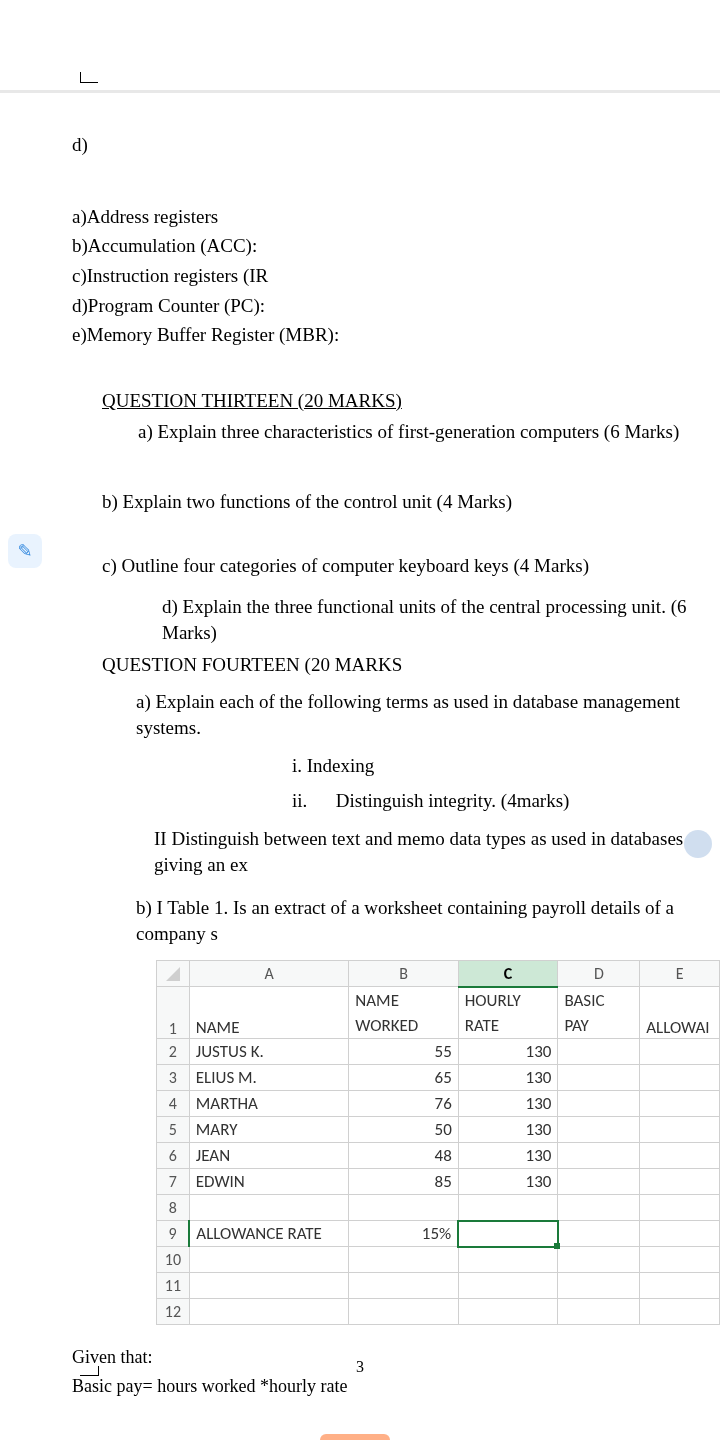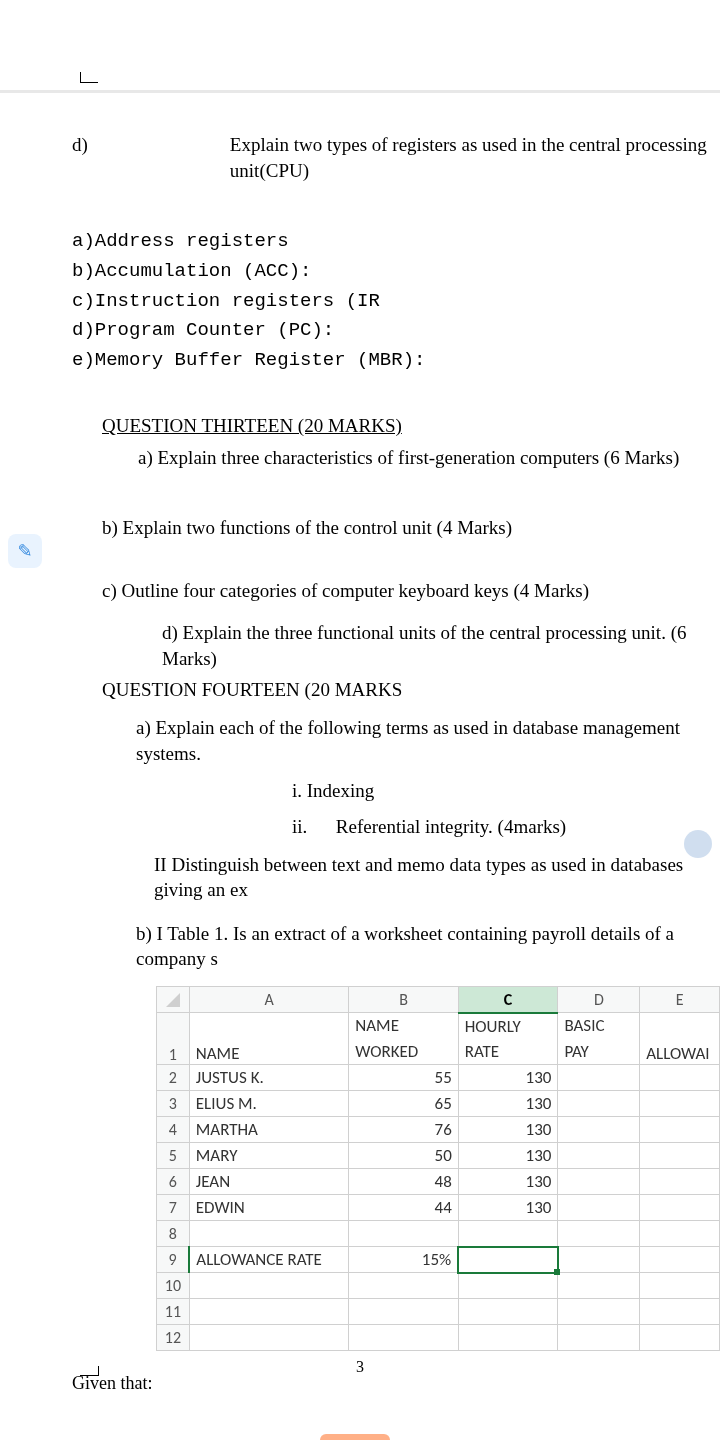--- a/index.html
+++ b/index.html
@@ -5,21 +5,21 @@
   * { box-sizing: border-box; margin: 0; padding: 0; }
   html, body { width: 720px; height: 1440px; background: #fff; font-family: "Comic Sans MS", cursive; color: #000; overflow: hidden; }
   .page { position: relative; width: 720px; height: 1440px; padding: 0; }
   .topbar { position: absolute; top: 90px; left: 0; right: 0; height: 3px; background: #e8e8e8; }
   .topcursor { position: absolute; top: 82px; left: 80px; width: 18px; height: 0; border-bottom: 1px solid #000; }
   .topcursor::before { content:""; position:absolute; left:0; bottom:0; width:1px; height:10px; background:#000; }
   .content { position: absolute; top: 120px; left: 72px; right: 0; }
   .hand { font-family: "Comic Sans MS", cursive; font-size: 19px; line-height: 1.35; }
   .hand-sm { font-family: "Comic Sans MS", cursive; font-size: 18px; }
   .row-d { display:flex; align-items:baseline; gap: 142px; margin-top: 12px; }
-  .regs { margin-top: 46px; font-family: Liberation Mono, monospace; }
+  .regs { margin-top: 46px; }
   .regs p { margin-bottom: 4px; }
   .q13 { margin-top: 40px; margin-left: 30px; }
   .uline { text-decoration: underline; }
   .q13a { margin-top: 6px; margin-left: 36px; }
   .q13b { margin-top: 44px; }
   .q13c { margin-top: 38px; }
   .q13d { margin-top: 16px; margin-left: 60px; }
   .q14h { margin-top: 6px; }
   .q14a { margin-top: 12px; margin-left: 34px; }
   .q14a-i { margin-top: 12px; text-align:left; margin-left: 190px; }
@@ -59,21 +59,20 @@
 
 <div class="fab">
   <span>✎</span>
 </div>
 <div class="scrollhint"></div>
 
 <div class="content">
 
   <div class="row-d hand">
     <span>d)</span>
-    <span>Explain two types of registers as used in the central processing unit(CPU)</span>
   </div>
 
   <div class="regs hand">
     <p>a)Address registers</p>
     <p>b)Accumulation (ACC):</p>
     <p>c)Instruction registers (IR</p>
     <p>d)Program Counter (PC):</p>
     <p>e)Memory Buffer Register (MBR):</p>
   </div>
 
@@ -82,21 +81,21 @@
     <p class="q13a">a) Explain three characteristics of first-generation computers   (6 Marks)</p>
     <p class="q13b">b) Explain two functions of the control unit  (4 Marks)</p>
     <p class="q13c">c) Outline four categories of computer keyboard keys  (4 Marks)</p>
     <p class="q13d">d) Explain the three functional units of the central processing unit.   (6 Marks)</p>
     <p class="q14h">QUESTION FOURTEEN (20 MARKS</p>
     <p class="q14a">a)       Explain each of the following terms as used in database management systems.</p>
     <p class="q14a-i">i. Indexing</p>
     <p class="q14a-ii">
       <span>ii.</span>
       &nbsp;&nbsp;&nbsp;&nbsp;
-      <span>Referential integrity. (4marks)</span>
+      <span>Distinguish integrity. (4marks)</span>
     </p>
     <p class="q14a-II">II Distinguish between text and memo data types as used in databases giving an ex</p>
     <p class="q14b">b)      I Table 1.  Is an extract of a worksheet containing payroll details of a company s</p>
   </div>
 
   <div class="spreadsheet">
     <table class="sheet">
       <tbody>
             <tr>
         <th class="corner">
@@ -159,21 +158,21 @@
         <th class="rowh">6</th>
         <td>JEAN</td>
         <td class="num">48</td>
         <td class="num">130</td>
         <td></td>
         <td></td>
       </tr>
       <tr>
         <th class="rowh">7</th>
         <td>EDWIN</td>
-        <td class="num">44</td>
+        <td class="num">85</td>
         <td class="num">130</td>
         <td></td>
         <td></td>
       </tr>
       <tr>
         <th class="rowh">8</th>
         <td></td>
         <td></td>
         <td></td>
         <td></td>

